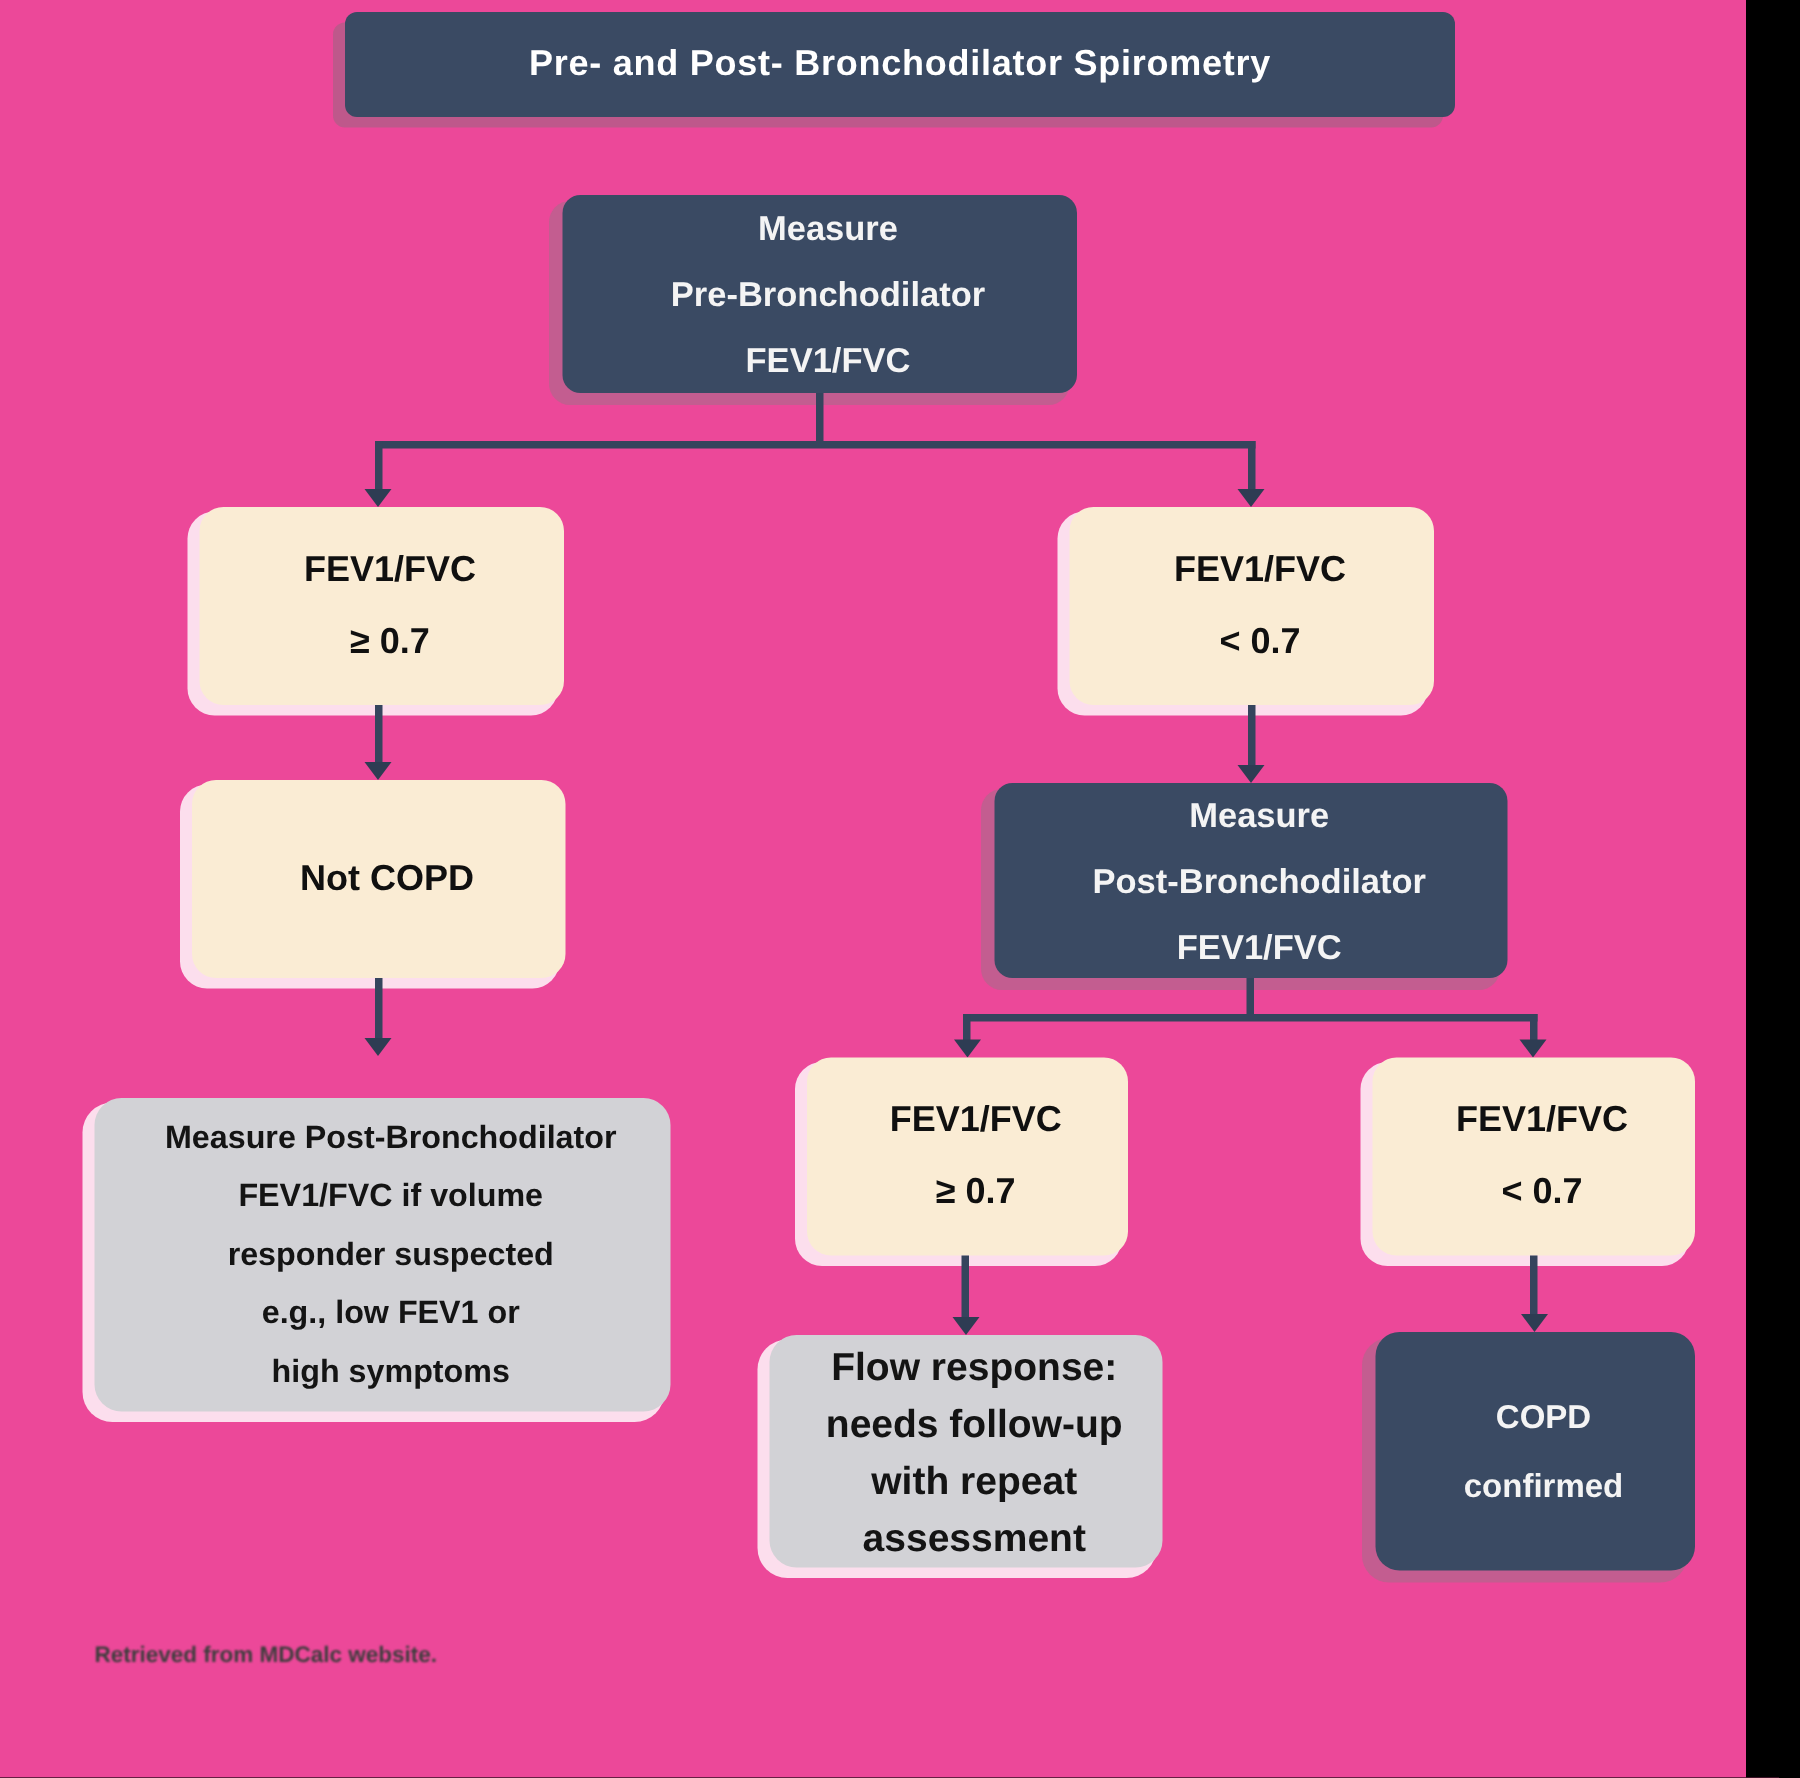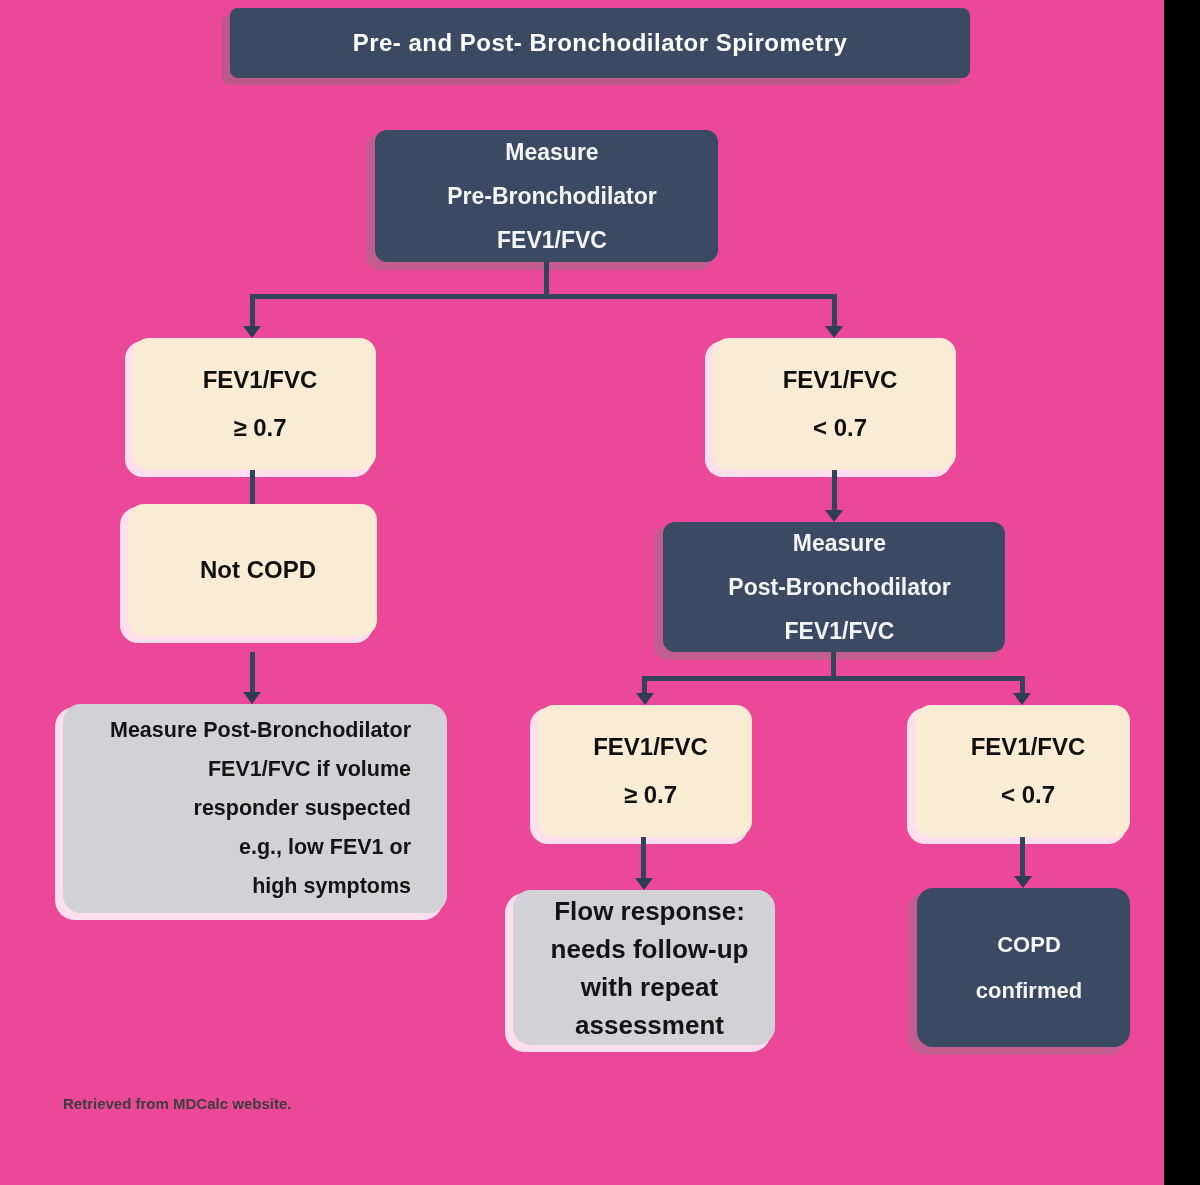--- a/index.html
+++ b/index.html
@@ -85,31 +85,31 @@
   <div class="vline" style="left:832px;top:294px;height:33px;"></div>
   <div class="arr" style="left:825px;top:326px;"></div>
 
   <div class="node cream-box" style="left:133px;top:338px;width:243px;height:132px;">FEV1/FVC
 ≥ 0.7</div>
   <div class="node cream-box" style="left:713px;top:338px;width:243px;height:132px;">FEV1/FVC
 &lt; 0.7</div>
 
   <div class="vline" style="left:250px;top:470px;height:38px;"></div>
   <div class="arr" style="left:243px;top:508px;"></div>
-  <div class="node cream-box" style="left:128px;top:504px;width:249px;height:132px;">Not COPD</div>
+  <div class="node cream-box" style="left:128px;top:520px;width:249px;height:132px;">Not COPD</div>
 
   <div class="vline" style="left:832px;top:470px;height:40px;"></div>
   <div class="arr" style="left:825px;top:510px;"></div>
   <div class="node dark-box" style="left:663px;top:522px;width:342px;height:130px;">Measure
 Post-Bronchodilator
 FEV1/FVC</div>
 
   <div class="vline" style="left:250px;top:652px;height:40px;"></div>
   <div class="arr" style="left:243px;top:692px;"></div>
-  <div class="node gray-box" style="left:63px;top:704px;width:384px;height:209px;text-align:right;">Measure Post-Bronchodilator
+  <div class="node gray-box" style="left:63px;top:732px;width:384px;height:209px;">Measure Post-Bronchodilator
 FEV1/FVC if volume
 responder suspected
 e.g., low FEV1 or
 high symptoms</div>
 
   <div class="vline" style="left:831px;top:652px;height:26px;"></div>
   <div class="hline" style="left:642px;top:676px;width:383px;"></div>
   <div class="vline" style="left:642px;top:676px;height:18px;"></div>
   <div class="arr" style="left:636px;top:693px;"></div>
   <div class="vline" style="left:1020px;top:676px;height:18px;"></div>

